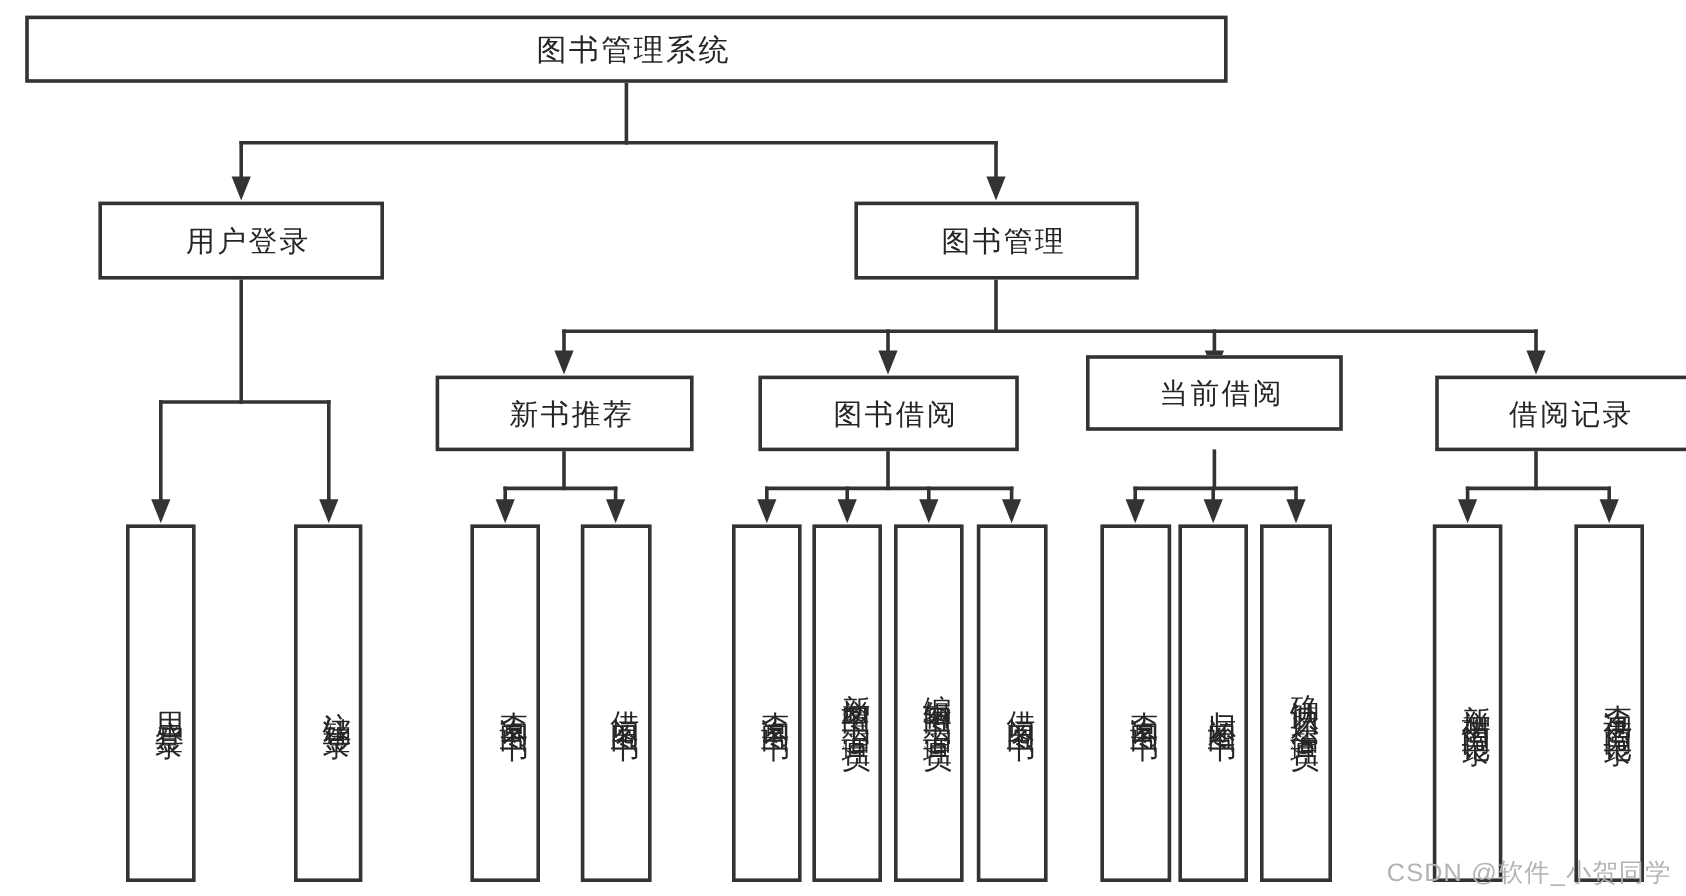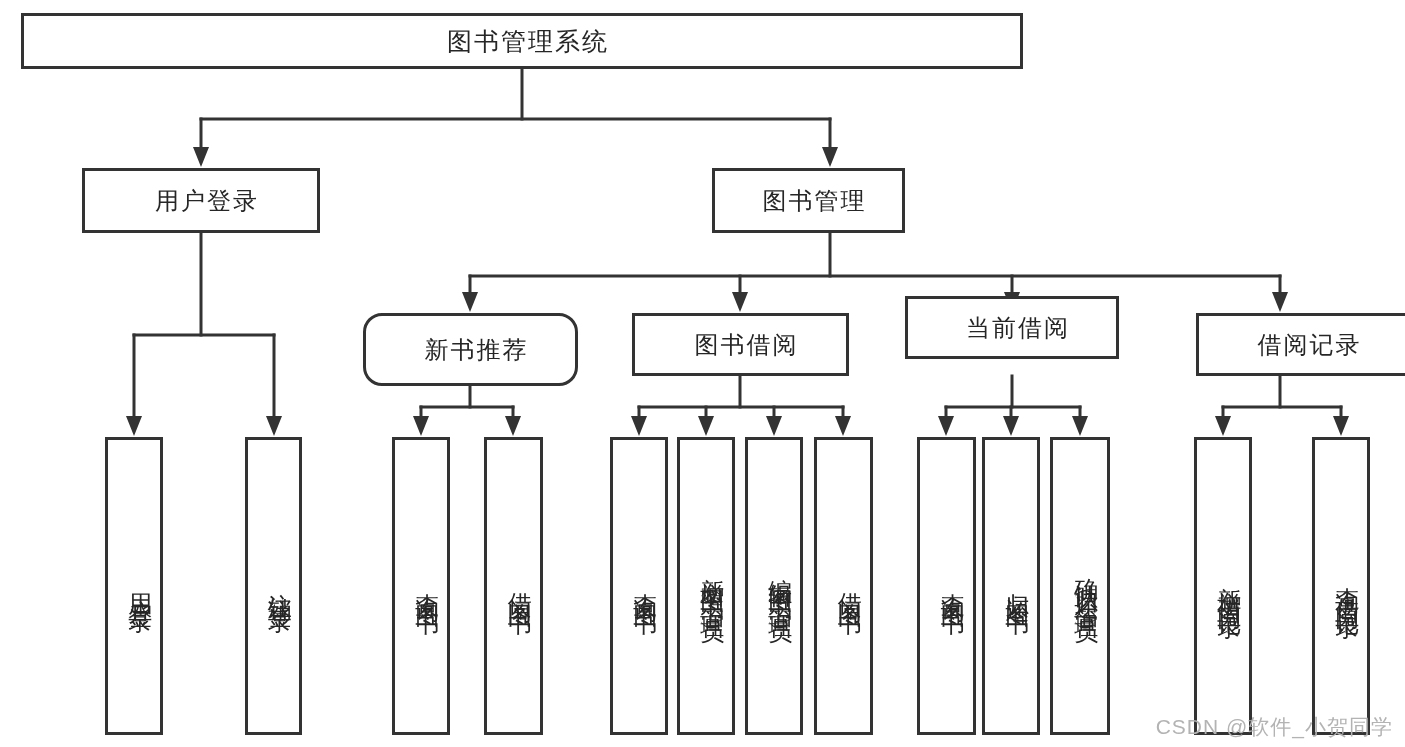--- a/index.html
+++ b/index.html
@@ -116,25 +116,25 @@
     <polygon points="1333,416 1349,416 1341,436"></polygon>
   </svg>
 
   <div class="box h" style="left:21px;top:13px;width:1002px;height:56px;">
     <span class="root-label">图书管理系统</span>
   </div>
 
   <div class="box h" style="left:82px;top:168px;width:238px;height:65px;">
     <span>用户登录</span>
   </div>
-  <div class="box h" style="left:712px;top:168px;width:193px;height:65px;">
+  <div class="box h" style="left:712px;top:168px;width:237px;height:65px;">
     <span>图书管理</span>
   </div>
 
-  <div class="box h" style="left:363px;top:313px;width:215px;height:73px;border-radius:19px;">
+  <div class="box h" style="left:363px;top:313px;width:215px;height:63px;">
     <span>新书推荐</span>
   </div>
   <div class="box h" style="left:632px;top:313px;width:217px;height:63px;align-items:center;">
     <span>图书借阅</span>
   </div>
   <div class="box h" style="left:905px;top:296px;width:214px;height:63px;">
     <span>当前借阅</span>
   </div>
   <div class="box h" style="left:1196px;top:313px;width:215px;height:63px;">
     <span>借阅记录</span>

